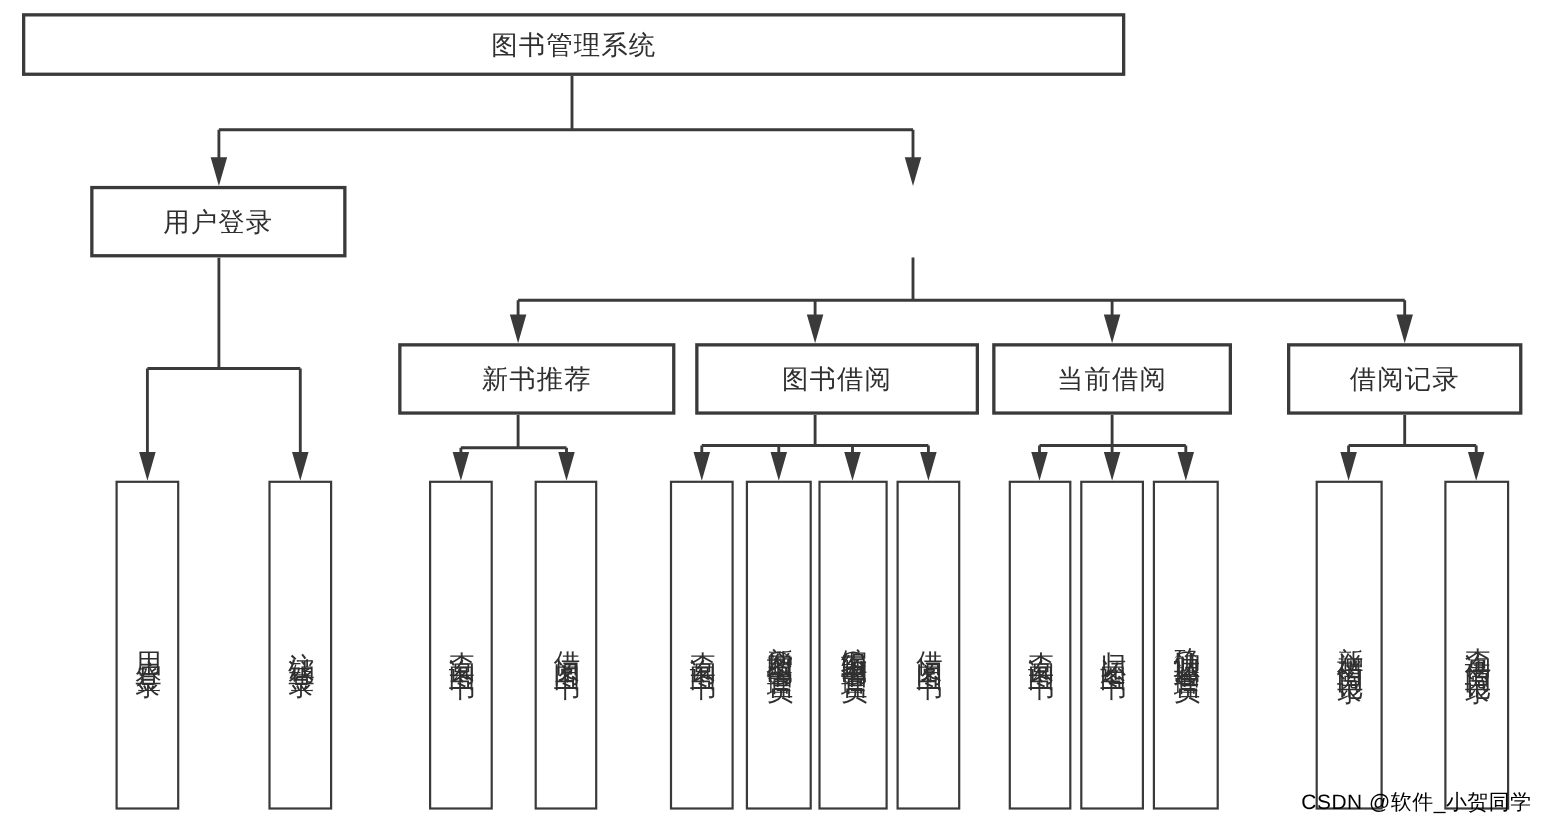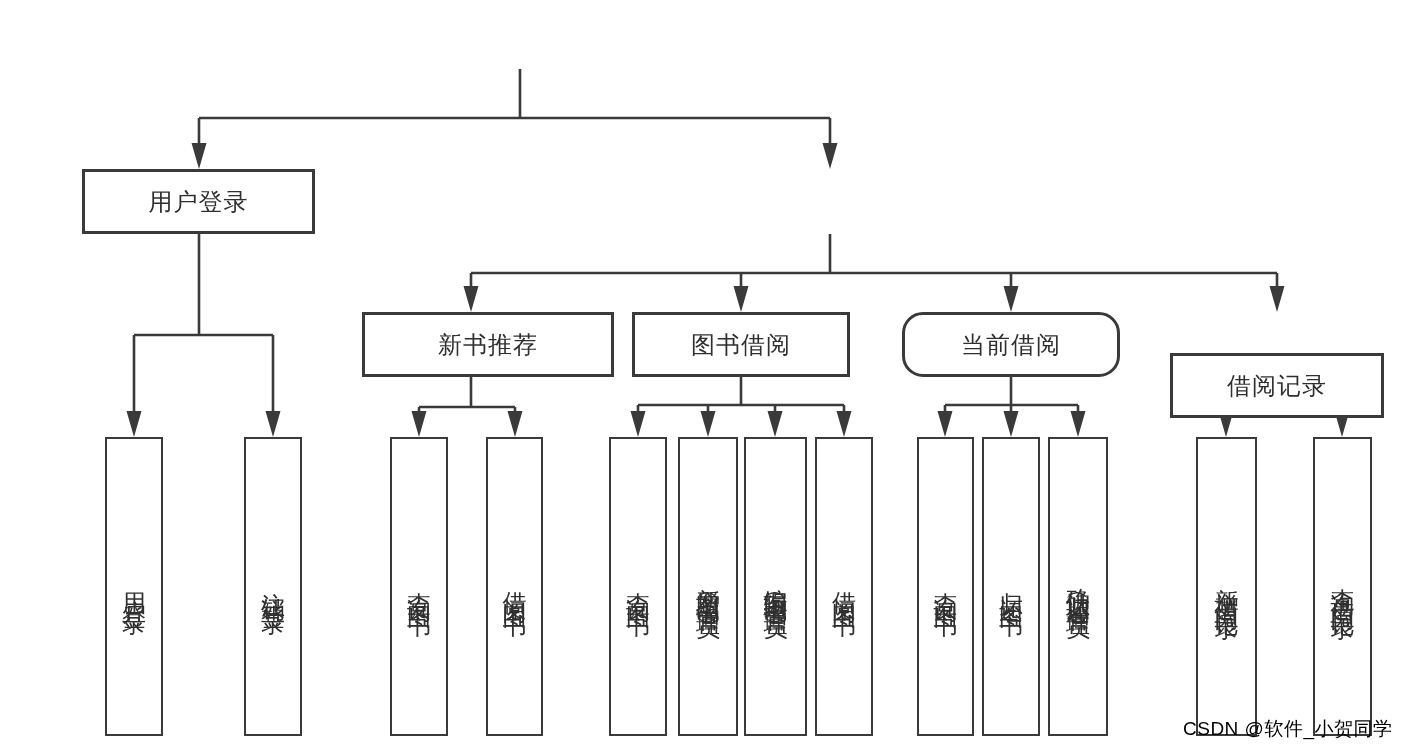--- a/index.html
+++ b/index.html
@@ -91,35 +91,38 @@
       <path class="line" d="M1011,377 V405 M945,405 H1078 M945,405 V414 M1011,405 V414 M1078,405 V414"></path>
       <path class="head" d="M945,437 l-7.5,-26 h15 z M1011,437 l-7.5,-26 h15 z M1078,437 l-7.5,-26 h15 z"></path>
     </g>
 
     <g>
       <path class="line" d="M1277,377 V405 M1226,405 H1342 M1226,405 V414 M1342,405 V414"></path>
       <path class="head" d="M1226,437 l-7.5,-26 h15 z M1342,437 l-7.5,-26 h15 z"></path>
     </g>
   </svg>
 
+  <div class="node" style="left:20px; top:12px; width:1003px; height:57px;">
+    <span>图书管理系统</span>
+  </div>
 
   <div class="node" style="left:82px; top:169px; width:233px; height:65px;">
     <span>用户登录</span>
   </div>
 
   <div class="node" style="left:362px; top:312px; width:252px; height:65px;">
     <span>新书推荐</span>
   </div>
-  <div class="node" style="left:632px; top:312px; width:218px; height:65px;">
+  <div class="node" style="left:632px; top:312px; width:258px; height:65px;">
     <span>图书借阅</span>
   </div>
-  <div class="node" style="left:902px; top:312px; width:218px; height:65px;border-radius:21px;">
+  <div class="node" style="left:902px; top:312px; width:218px; height:65px;">
     <span>当前借阅</span>
   </div>
-  <div class="node" style="left:1170px; top:312px; width:214px; height:65px;margin-top:41px;">
+  <div class="node" style="left:1170px; top:312px; width:214px; height:65px;">
     <span>借阅记录</span>
   </div>
 
   <div class="node leaf" style="left:105px; top:437px; width:58px; height:299px;">
     <span class="vtext">用户登录</span>
   </div>
   <div class="node leaf" style="left:244px; top:437px; width:58px; height:299px;">
     <span class="vtext">注销登录</span>
   </div>
 

